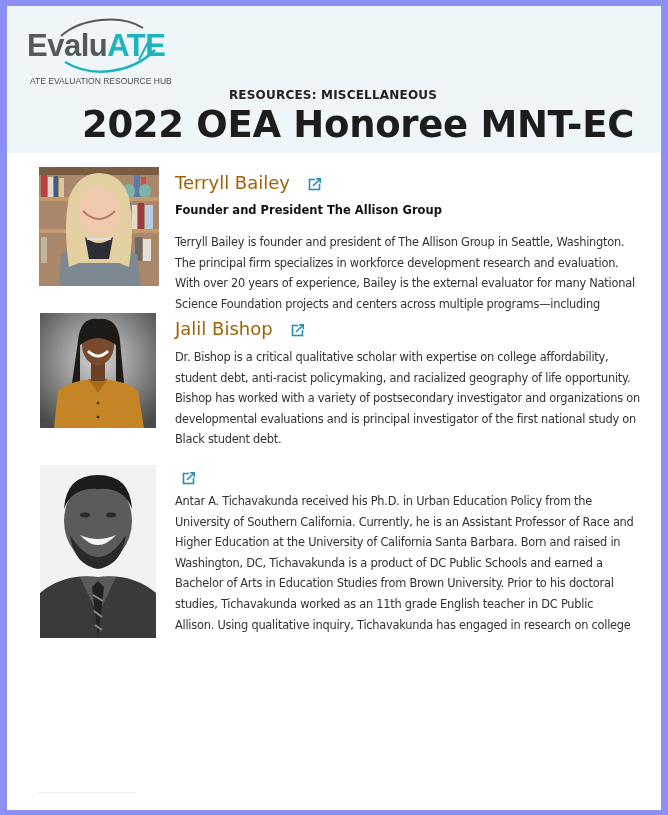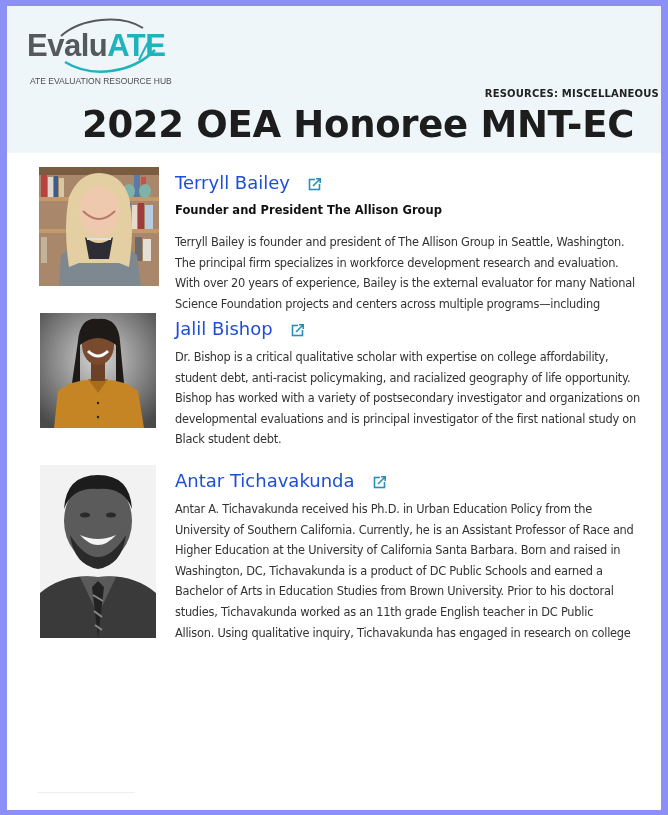--- a/index.html
+++ b/index.html
@@ -51,24 +51,24 @@
     font-family: "Liberation Sans", sans-serif;
     font-size: 8.5px;
     color: #4a4d52;
     white-space: nowrap;
     letter-spacing: 0px;
   }
   .category {
     position: absolute;
     left: 0; width: 652px;
     top: 82px;
-    text-align: right;
-    font-family: "DejaVu Sans", sans-serif;
-    font-weight: bold;
-    font-size: 10px;
+    text-align: center;
+    font-family: "DejaVu Sans", sans-serif;
+    font-weight: bold;
+    font-size: 12px;
     color: #222;
     letter-spacing: 0.2px;
   }
   .page-title {
     position: absolute;
     left: 0; width: 654px;
     top: 96px;
     text-align: center;
     font-family: "DejaVu Sans", sans-serif;
     font-weight: bold;
@@ -89,21 +89,21 @@
   }
   .person-info {
     position: absolute;
     left: 168px;
     width: 470px;
   }
   .person-name {
     font-family: "DejaVu Sans", sans-serif;
     font-size: 18px;
     line-height: 24px;
-    color: #1d4ed8;
+    color: #a16207;
     white-space: nowrap;
     display: flex;
     align-items: center;
     gap: 11px;
   }
   .ext-icon {
     display: inline-block;
     width: 14px; height: 14px;
     margin-left: 7px;
     margin-top: 2px;
@@ -255,21 +255,20 @@
         <ellipse cx="58" cy="56" rx="34" ry="42" fill="#5b5b5b"></ellipse>
         <path d="M24 44 Q 26 10 58 10 Q 90 10 92 44 Q 84 22 58 24 Q 32 22 24 44 Z" fill="#1c1c1c"></path>
         <path d="M30 70 Q 34 100 58 104 Q 82 100 86 70 Q 72 92 58 92 Q 44 92 30 70 Z" fill="#2a2a2a"></path>
         <path d="M40 70 Q 58 90 76 70 Q 58 78 40 70 Z" fill="#f5f5f5"></path>
         <ellipse cx="45" cy="50" rx="5" ry="2.5" fill="#2a2a2a"></ellipse>
         <ellipse cx="71" cy="50" rx="5" ry="2.5" fill="#2a2a2a"></ellipse>
       </svg>
     </div>
     <div class="person-info" style="top:4px;">
       <div class="person-name">
-        <span>Antar Tichavakunda</span>
         <svg class="ext-icon" viewBox="0 0 14 14">
           <rect x="1.5" y="2.5" width="10" height="10" fill="none" stroke="#2a8fb5" stroke-width="1.6"></rect>
           <rect x="7" y="0.5" width="6.5" height="6.5" fill="#ffffff"></rect>
           <path d="M5 9 L 12 2 M 8 1.8 L 12.2 1.8 L 12.2 6" stroke="#2a8fb5" stroke-width="1.6" fill="none"></path>
         </svg>
       </div>
       <div class="person-bio" style="margin-top:6px;">
         <div>Antar A. Tichavakunda received his Ph.D. in Urban Education Policy from the</div>
         <div>University of Southern California. Currently, he is an Assistant Professor of Race and</div>
         <div>Higher Education at the University of California Santa Barbara. Born and raised in</div>

